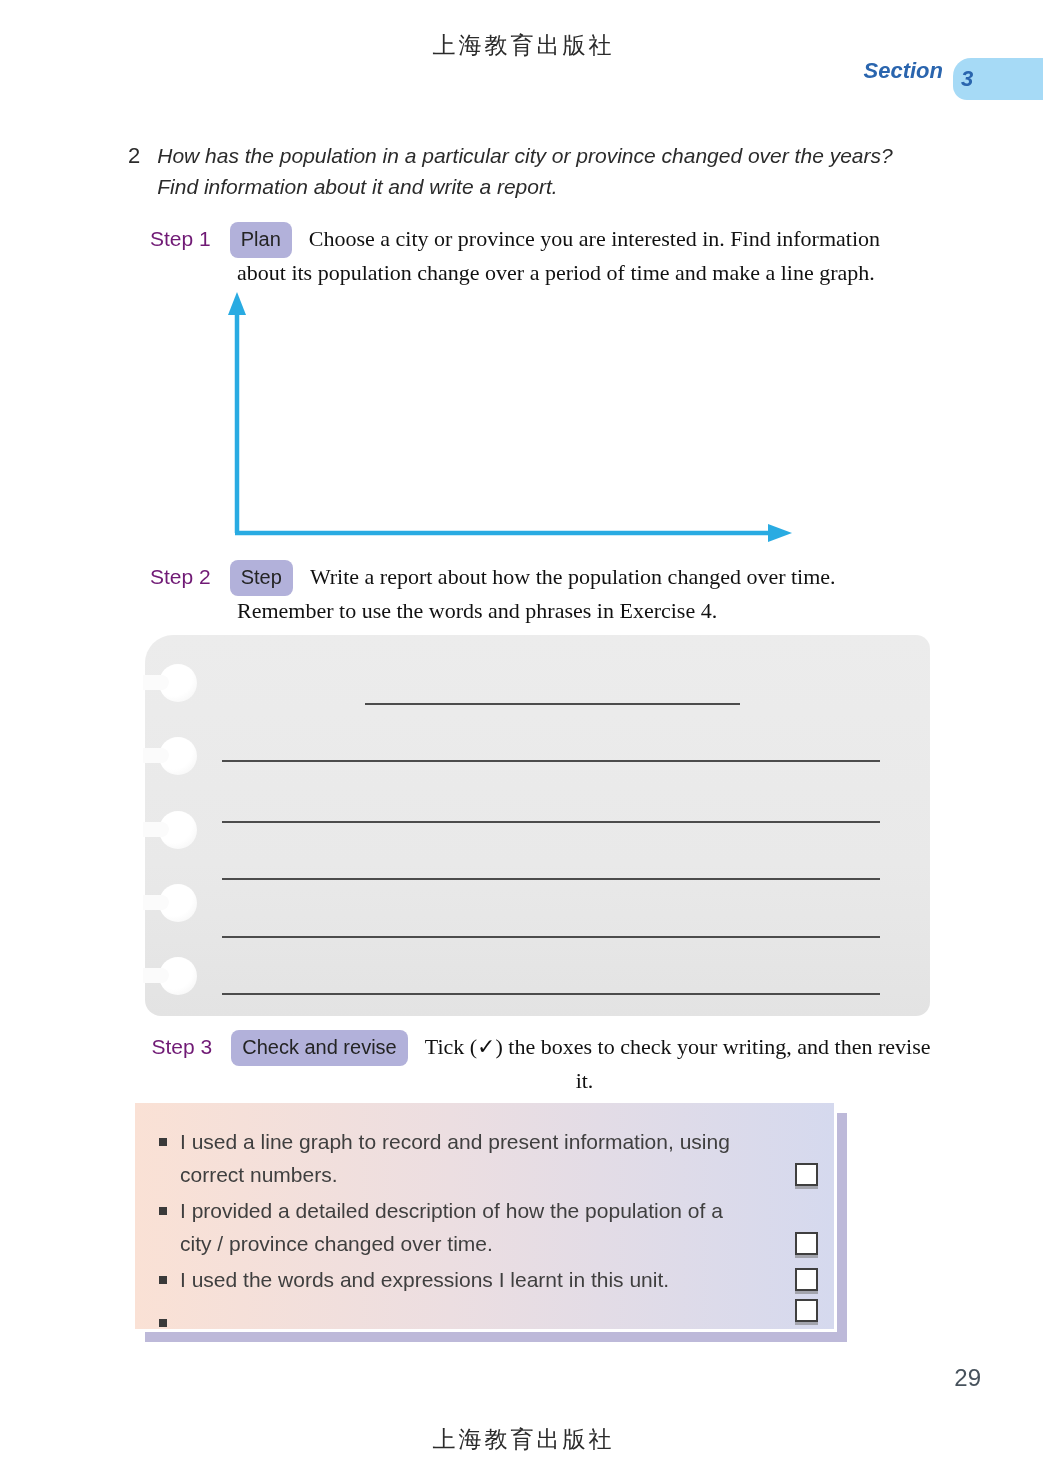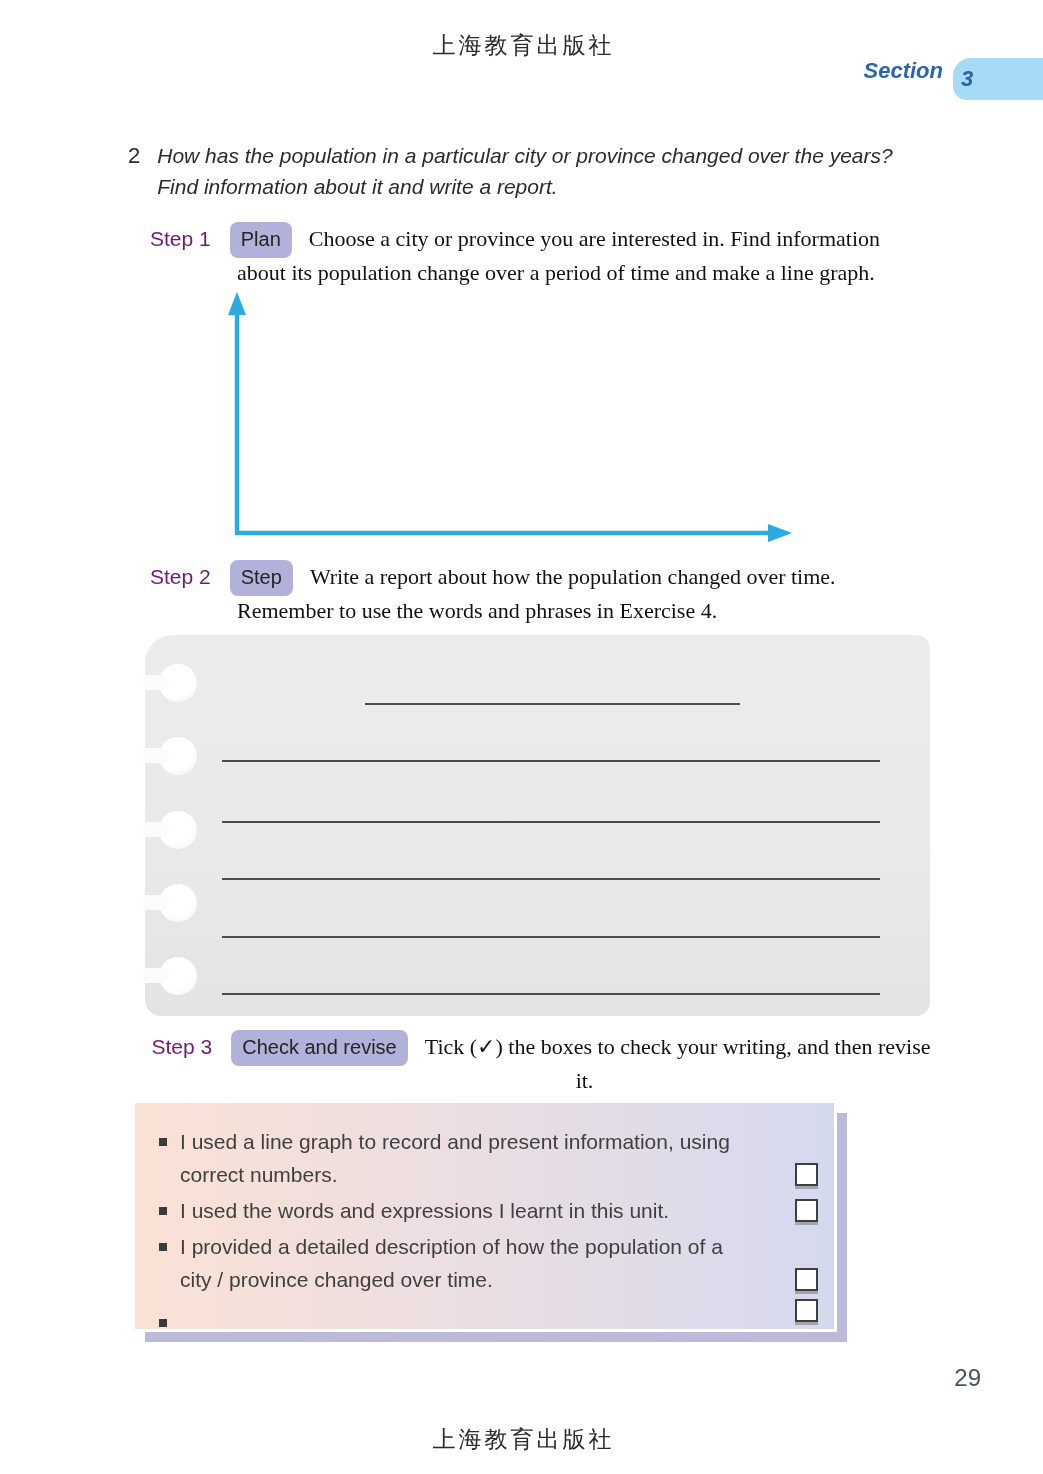--- a/index.html
+++ b/index.html
@@ -255,28 +255,28 @@
   <div class="check-item">
     <div class="check-text-wrap">
       <span class="bullet-square"></span>
       <span class="check-text">I used a line graph to record and present information, using correct numbers.</span>
     </div>
     <div class="checkbox"></div>
   </div>
   <div class="check-item">
     <div class="check-text-wrap">
       <span class="bullet-square"></span>
+      <span class="check-text">I provided a detailed description of how the population of a city / province changed over time.</span>
+    </div>
+    <div class="checkbox"></div>
+  </div>
+  <div class="check-item">
+    <div class="check-text-wrap">
+      <span class="bullet-square"></span>
       <span class="check-text">I used the words and expressions I learnt in this unit.</span>
-    </div>
-    <div class="checkbox"></div>
-  </div>
-  <div class="check-item">
-    <div class="check-text-wrap">
-      <span class="bullet-square"></span>
-      <span class="check-text">I provided a detailed description of how the population of a city / province changed over time.</span>
     </div>
     <div class="checkbox"></div>
   </div>
   <div class="check-item">
     <div class="check-text-wrap">
       <span class="bullet-square"></span>
     </div>
     <div class="checkbox"></div>
   </div>
 </div>

